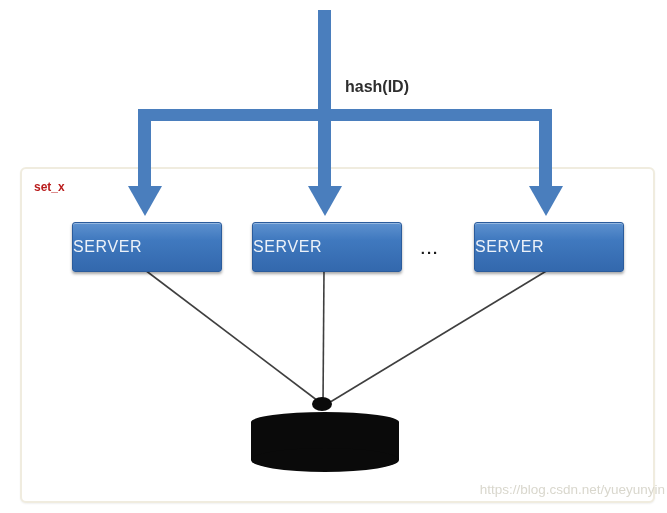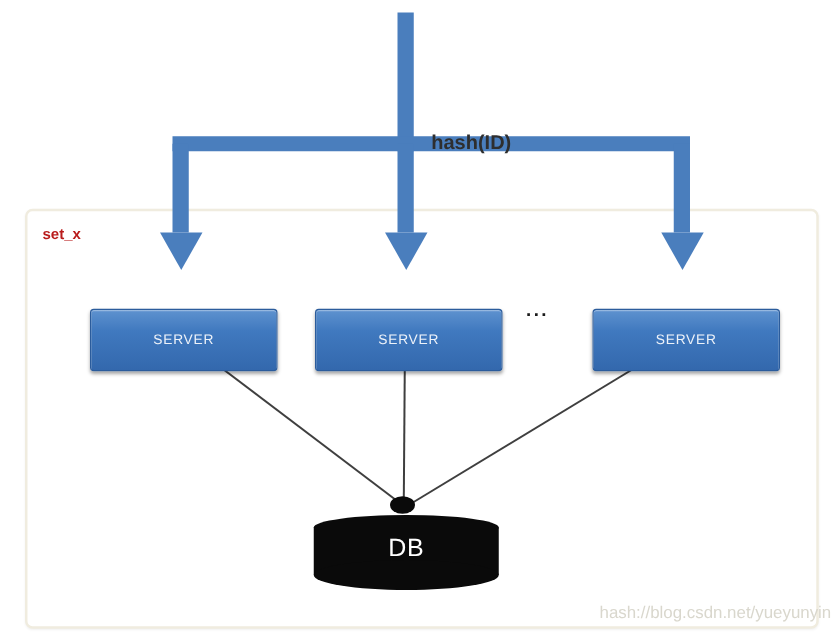--- a/index.html
+++ b/index.html
@@ -28,32 +28,31 @@
   .arrowhead{
     position:absolute;top:186px;width:0;height:0;
     border-left:17px solid transparent;border-right:17px solid transparent;
     border-top:30px solid #4a7ebd;
   }
   .arrowhead.a1{left:128px;}
   .arrowhead.a2{left:308px;}
   .arrowhead.a3{left:529px;}
   .hash-label{
     position:absolute;left:345px;top:78px;
-    font-size:16px;font-weight:bold;color:#2e2e2e;margin-top:28px;
+    font-size:16px;font-weight:bold;color:#2e2e2e;
   }
   
   .server{
     position:absolute;top:222px;width:148px;height:48px;
     background:linear-gradient(180deg,#5e92cf 0%,#4079bf 35%,#3368ad 100%);
     border:1px solid #2b5c9c;border-radius:3px;
     box-shadow:inset 0 1px 0 rgba(255,255,255,0.35),0 2px 3px rgba(0,0,0,0.35);
-    display:flex;align-items:center;justify-content:center;
-    color:#edf2f9;font-size:11px;letter-spacing:0.6px;
+    display:flex;align-items:center;justify-content:flex-start;
+    color:#edf2f9;font-size:16px;letter-spacing:0.6px;
     z-index:3;
-    margin-top:25px;
   }
   .server.s1{left:72px;}
   .server.s2{left:252px;}
   .server.s3{left:474px;}
   .ellipsis{
     position:absolute;left:413px;top:240px;width:34px;text-align:center;
     font-size:15px;font-weight:bold;color:#1a1a1a;letter-spacing:2px;
     z-index:3;
   }
   
@@ -104,17 +103,16 @@
   <div class="ellipsis">...</div>
   <div class="server s3">
     <span>SERVER</span>
   </div>
 
   <svg class="db" viewBox="0 0 152 64">
     <ellipse cx="76" cy="12" rx="74" ry="10" fill="#0a0a0a"></ellipse>
     <rect x="2" y="12" width="148" height="38" fill="#0a0a0a"></rect>
     <ellipse cx="76" cy="50" rx="74" ry="12" fill="#0a0a0a"></ellipse>
   </svg>
-  <div class="db-label">DB</div>
 
-  <div class="watermark">hash://blog.csdn.net/yueyunyin</div>
+  <div class="watermark">https://blog.csdn.net/yueyunyin</div>
 
 </div>
 
 </body></html>

